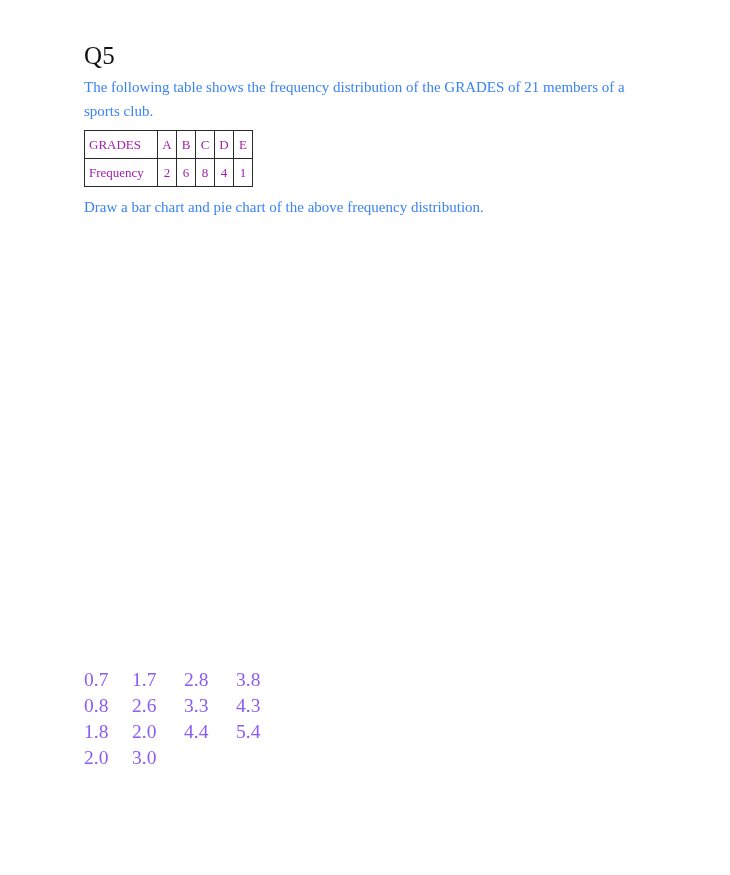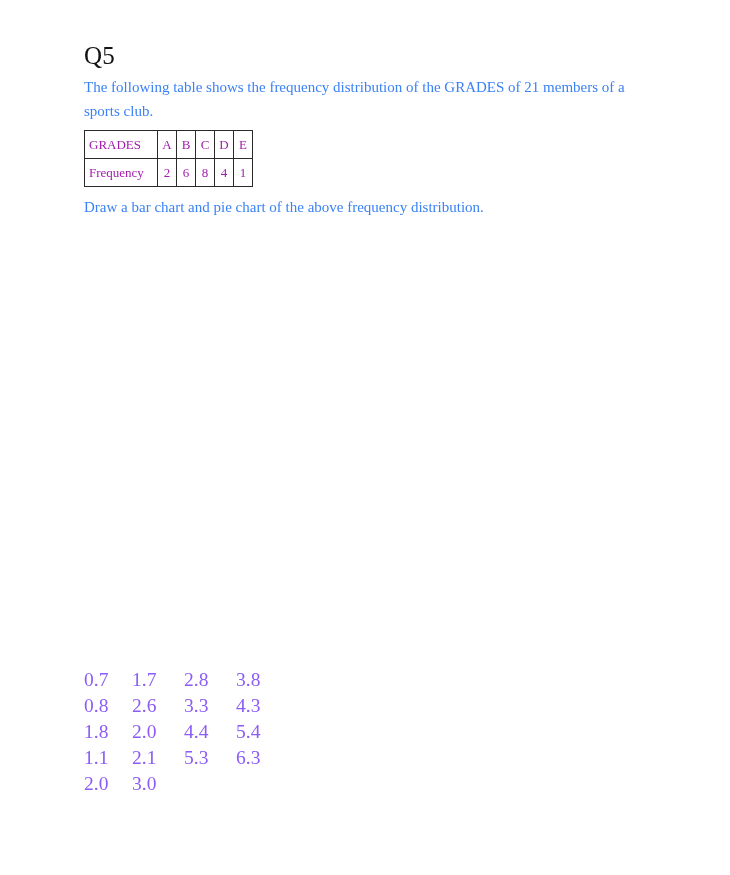--- a/index.html
+++ b/index.html
@@ -156,26 +156,20 @@
           <td class="c2">3.3</td>
           <td class="c3">4.3</td>
         </tr>
         <tr>
           <td class="c0">1.8</td>
           <td class="c1">2.0</td>
           <td class="c2">4.4</td>
           <td class="c3">5.4</td>
         </tr>
         <tr>
-          <td class="c0">1.1</td>
-          <td class="c1">2.1</td>
-          <td class="c2">5.3</td>
-          <td class="c3">6.3</td>
-        </tr>
-        <tr>
           <td class="c0">2.0</td>
           <td class="c1">3.0</td>
           <td class="c2"></td>
           <td class="c3"></td>
         </tr>
       </tbody>
     </table>
   </section>
 
 </div>

